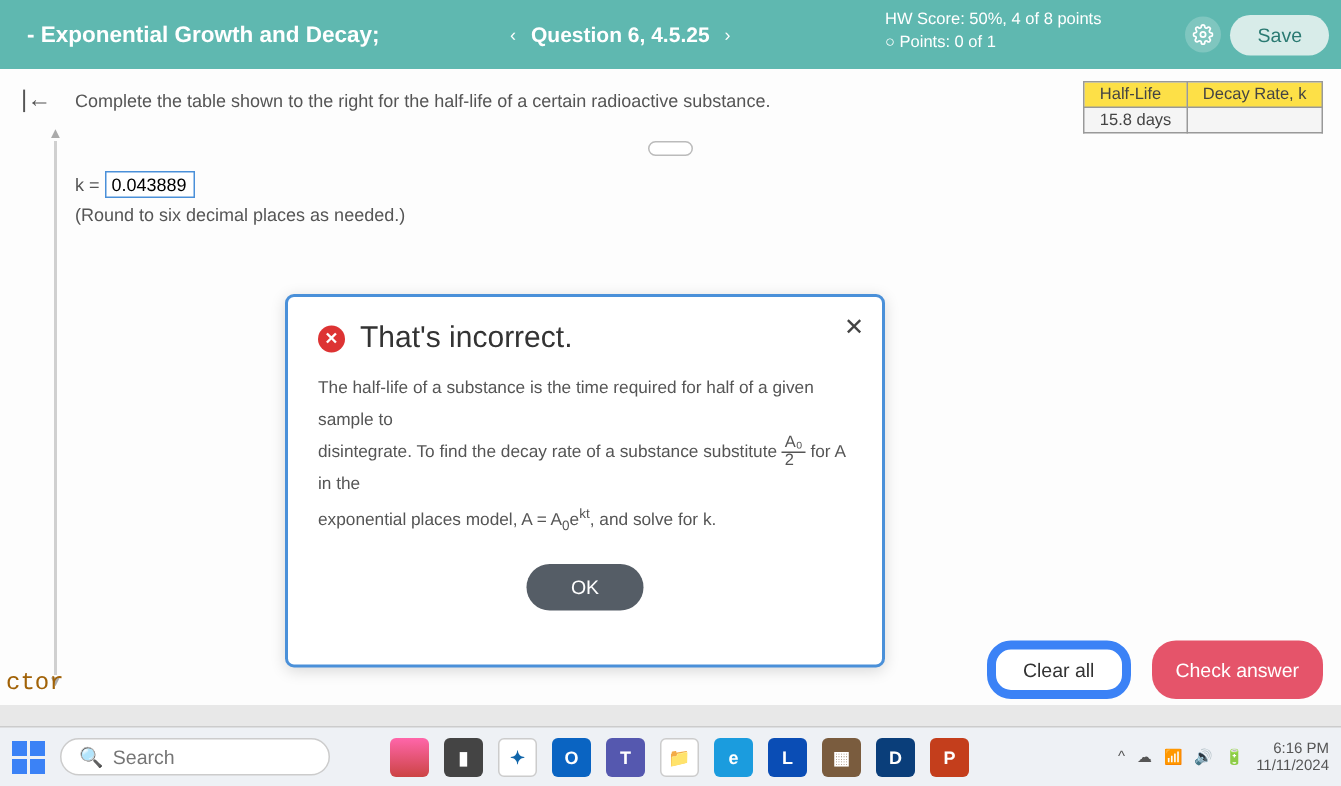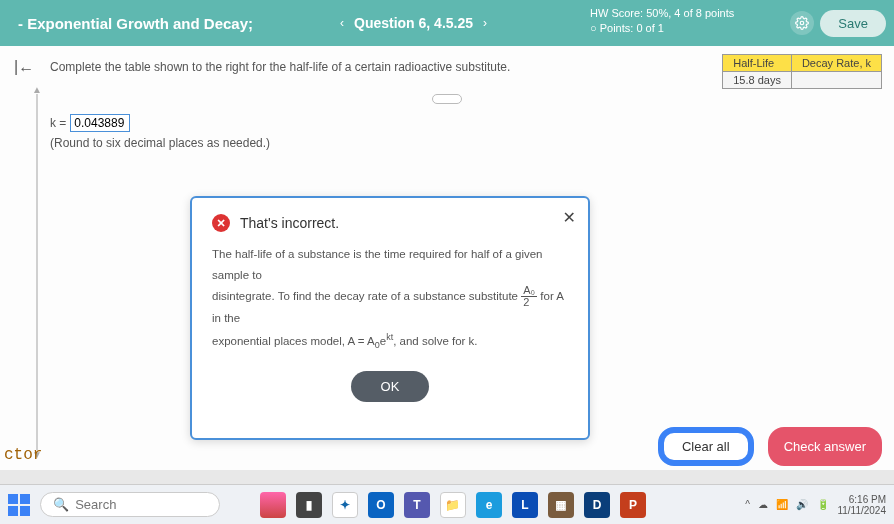--- a/index.html
+++ b/index.html
@@ -38,21 +38,21 @@
   .answer-area .note { margin-top:4px; }
 
   .modal {
     position:absolute; left:190px; top:150px; width:400px; background:#fff;
     border:2px solid #4a90d9; border-radius:6px; padding:16px 20px 20px 20px;
     box-shadow: 0 2px 10px rgba(0,0,0,.15);
   }
   .modal .close { position:absolute; right:12px; top:10px; font-size:16px; color:#444; cursor:pointer; }
   .modal .hdr-row { display:flex; align-items:center; gap:10px; margin-bottom:12px; }
   .modal .x-icon { width:18px; height:18px; border-radius:50%; background:#d33; color:#fff; display:flex; align-items:center; justify-content:center; font-size:11px; font-weight:bold; }
-  .modal h3 { font-size:14px; color:#333; font-weight:normal; }
+  .modal h3 { font-size:20px; color:#333; font-weight:normal; }
   .modal .body { font-size:11.5px; color:#555; line-height:1.8; }
   .modal .frac { display:inline-block; text-align:left; vertical-align:middle; font-size:11px; line-height:1; }
   .modal .frac .num { display:block; border-bottom:1px solid #555; padding:0 2px; }
   .modal .frac .den { display:block; padding:0 2px; }
   .modal .ok-btn { display:block; margin:18px auto 16px; background:#555d66; color:#fff; border:none; border-radius:18px; padding:8px 30px; font-size:13px; cursor:pointer; }
 
   .footer-btns { position:absolute; right:12px; bottom:58px; display:flex; gap:14px; }
   .clear-btn { background:#fff; border:6px solid #3b82f6; border-radius:16px; padding:6px 18px; font-size:13px; color:#333; cursor:pointer; }
   .check-btn { background:#e5546a; color:#fff; border:none; border-radius:16px; padding:7px 16px; font-size:13px; cursor:pointer; }
   .ctor { position:absolute; left:4px; bottom:60px; font-size:16px; color:#a16207;font-family:Liberation Mono, monospace; }
@@ -92,21 +92,21 @@
   </div>
   <button class="save-btn">Save</button>
 </div>
 
 <div class="content">
   <span class="back-arrow">|←</span>
   <span class="scroll-up">▲</span>
   <div class="scrolltrack"></div>
   <span class="scroll-down">▼</span>
 
-  <div class="prompt">Complete the table shown to the right for the half-life of a certain radioactive substitute.</div>
+  <div class="prompt">Complete the table shown to the right for the half-life of a certain radioactive substance.</div>
 
   <table class="data-table">
     <tbody>
         <tr>
       <td class="hdr">Half-Life</td>
       <td class="hdr">Decay Rate, k</td>
     </tr>
     <tr>
       <td>15.8 days</td>
       <td></td>

